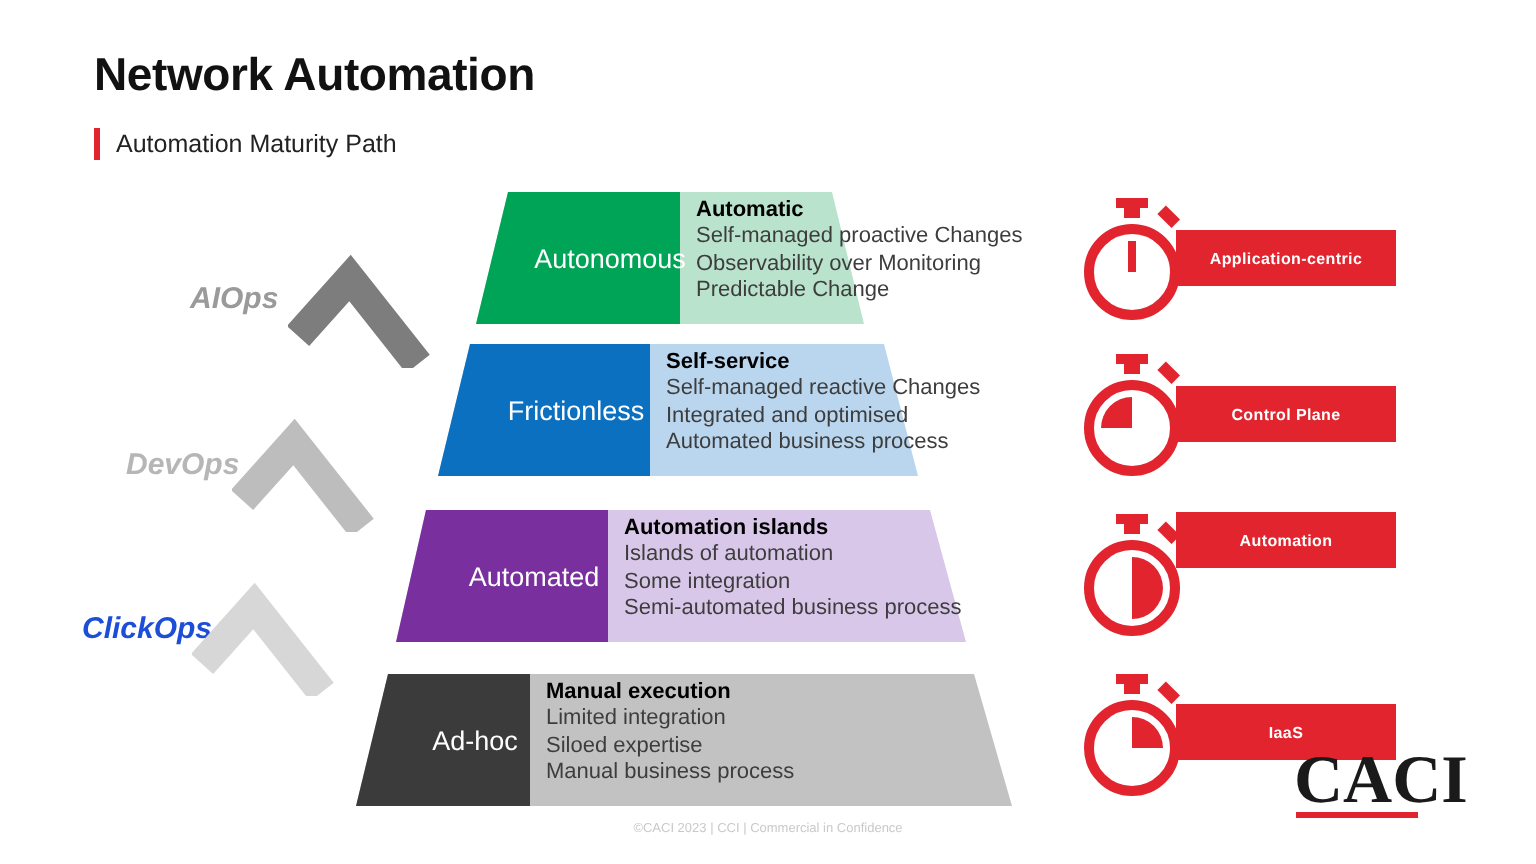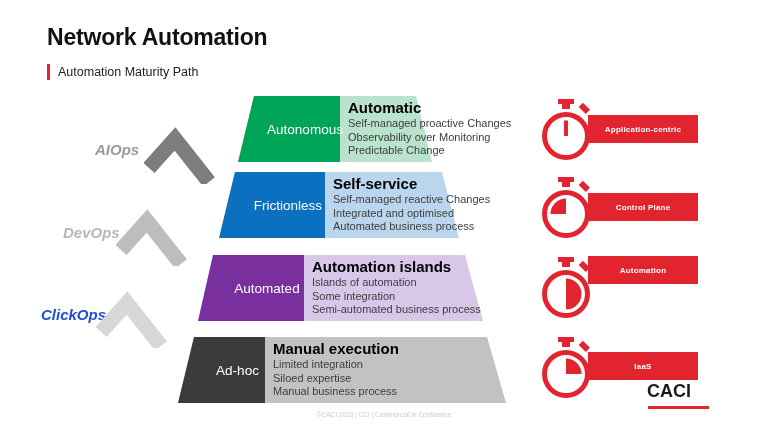--- a/index.html
+++ b/index.html
@@ -23,21 +23,21 @@
   .chev1{left:116px;top:208px;}
   .chev2{left:96px;top:290px;}
 
   
   .level{position:absolute;}
   .level .bg{position:absolute;inset:0;}
   .level .dark{position:absolute;left:0;top:0;bottom:0;}
   .level .name{position:absolute;left:16px;top:0;height:100%;display:flex;align-items:center;
                justify-content:center;color:#fff;font-weight:normal;font-size:13.5px;}
   .level .desc{position:absolute;top:3px;}
-  .level .desc .hd{font-size:15px;font-weight:bold;color:#000;margin:0 0 1px 0;white-space:nowrap;}
+  .level .desc .hd{font-size:11px;font-weight:bold;color:#000;margin:0 0 1px 0;white-space:nowrap;}
   .level .desc .ln{font-size:11px;line-height:13.5px;color:#3d3d3d;white-space:nowrap;}
 
   .lvl0{left:238px;top:96px;width:196px;height:66px;}
   .lvl0 .bg{clip-path:polygon(16px 0,178px 0,194px 66px,0 66px);background:#B9E3CC;}
   .lvl0 .dark{width:102px;background:#00A456;}
   .lvl0 .name{width:102px;}
   .lvl0 .desc{left:110px;}
 
   .lvl1{left:219px;top:172px;width:240px;height:66px;}
   .lvl1 .bg{clip-path:polygon(16px 0,223px 0,240px 66px,0 66px);background:#BAD6EE;}
@@ -60,22 +60,22 @@
   
   .watch{position:absolute;left:538px;width:56px;height:62px;}
   .watch0{top:99px;}.watch1{top:177px;}.watch2{top:257px;}.watch3{top:337px;}
   .badge{position:absolute;left:588px;width:110px;height:28px;background:#E2242F;color:#fff;
          font-size:8px;font-weight:bold;display:flex;align-items:center;justify-content:center;
          letter-spacing:0.2px;}
   .badge0{top:115px;}.badge1{top:193px;}.badge2{top:256px;}.badge3{top:352px;text-align:right;}
 
   
   .footer{position:absolute;left:0;right:0;top:411px;text-align:center;font-size:6.5px;color:#c9c9c9;}
-  .logo{position:absolute;left:647px;top:378px;font-family:Liberation Sans, sans-serif;font-weight:bold;
-        font-size:18px;color:#1a1a1a;line-height:26px;}
+  .logo{position:absolute;left:647px;top:378px;font-family:Liberation Serif, serif;font-weight:bold;
+        font-size:34px;color:#1a1a1a;line-height:26px;}
   .logo-underline{position:absolute;left:648px;top:406px;width:61px;height:2.5px;background:#E2242F;}
 </style>
 </head>
 <body>
 
 <div class="slide">
 
   <h1 class="title">Network Automation</h1>
 
   <div class="subtitle">

